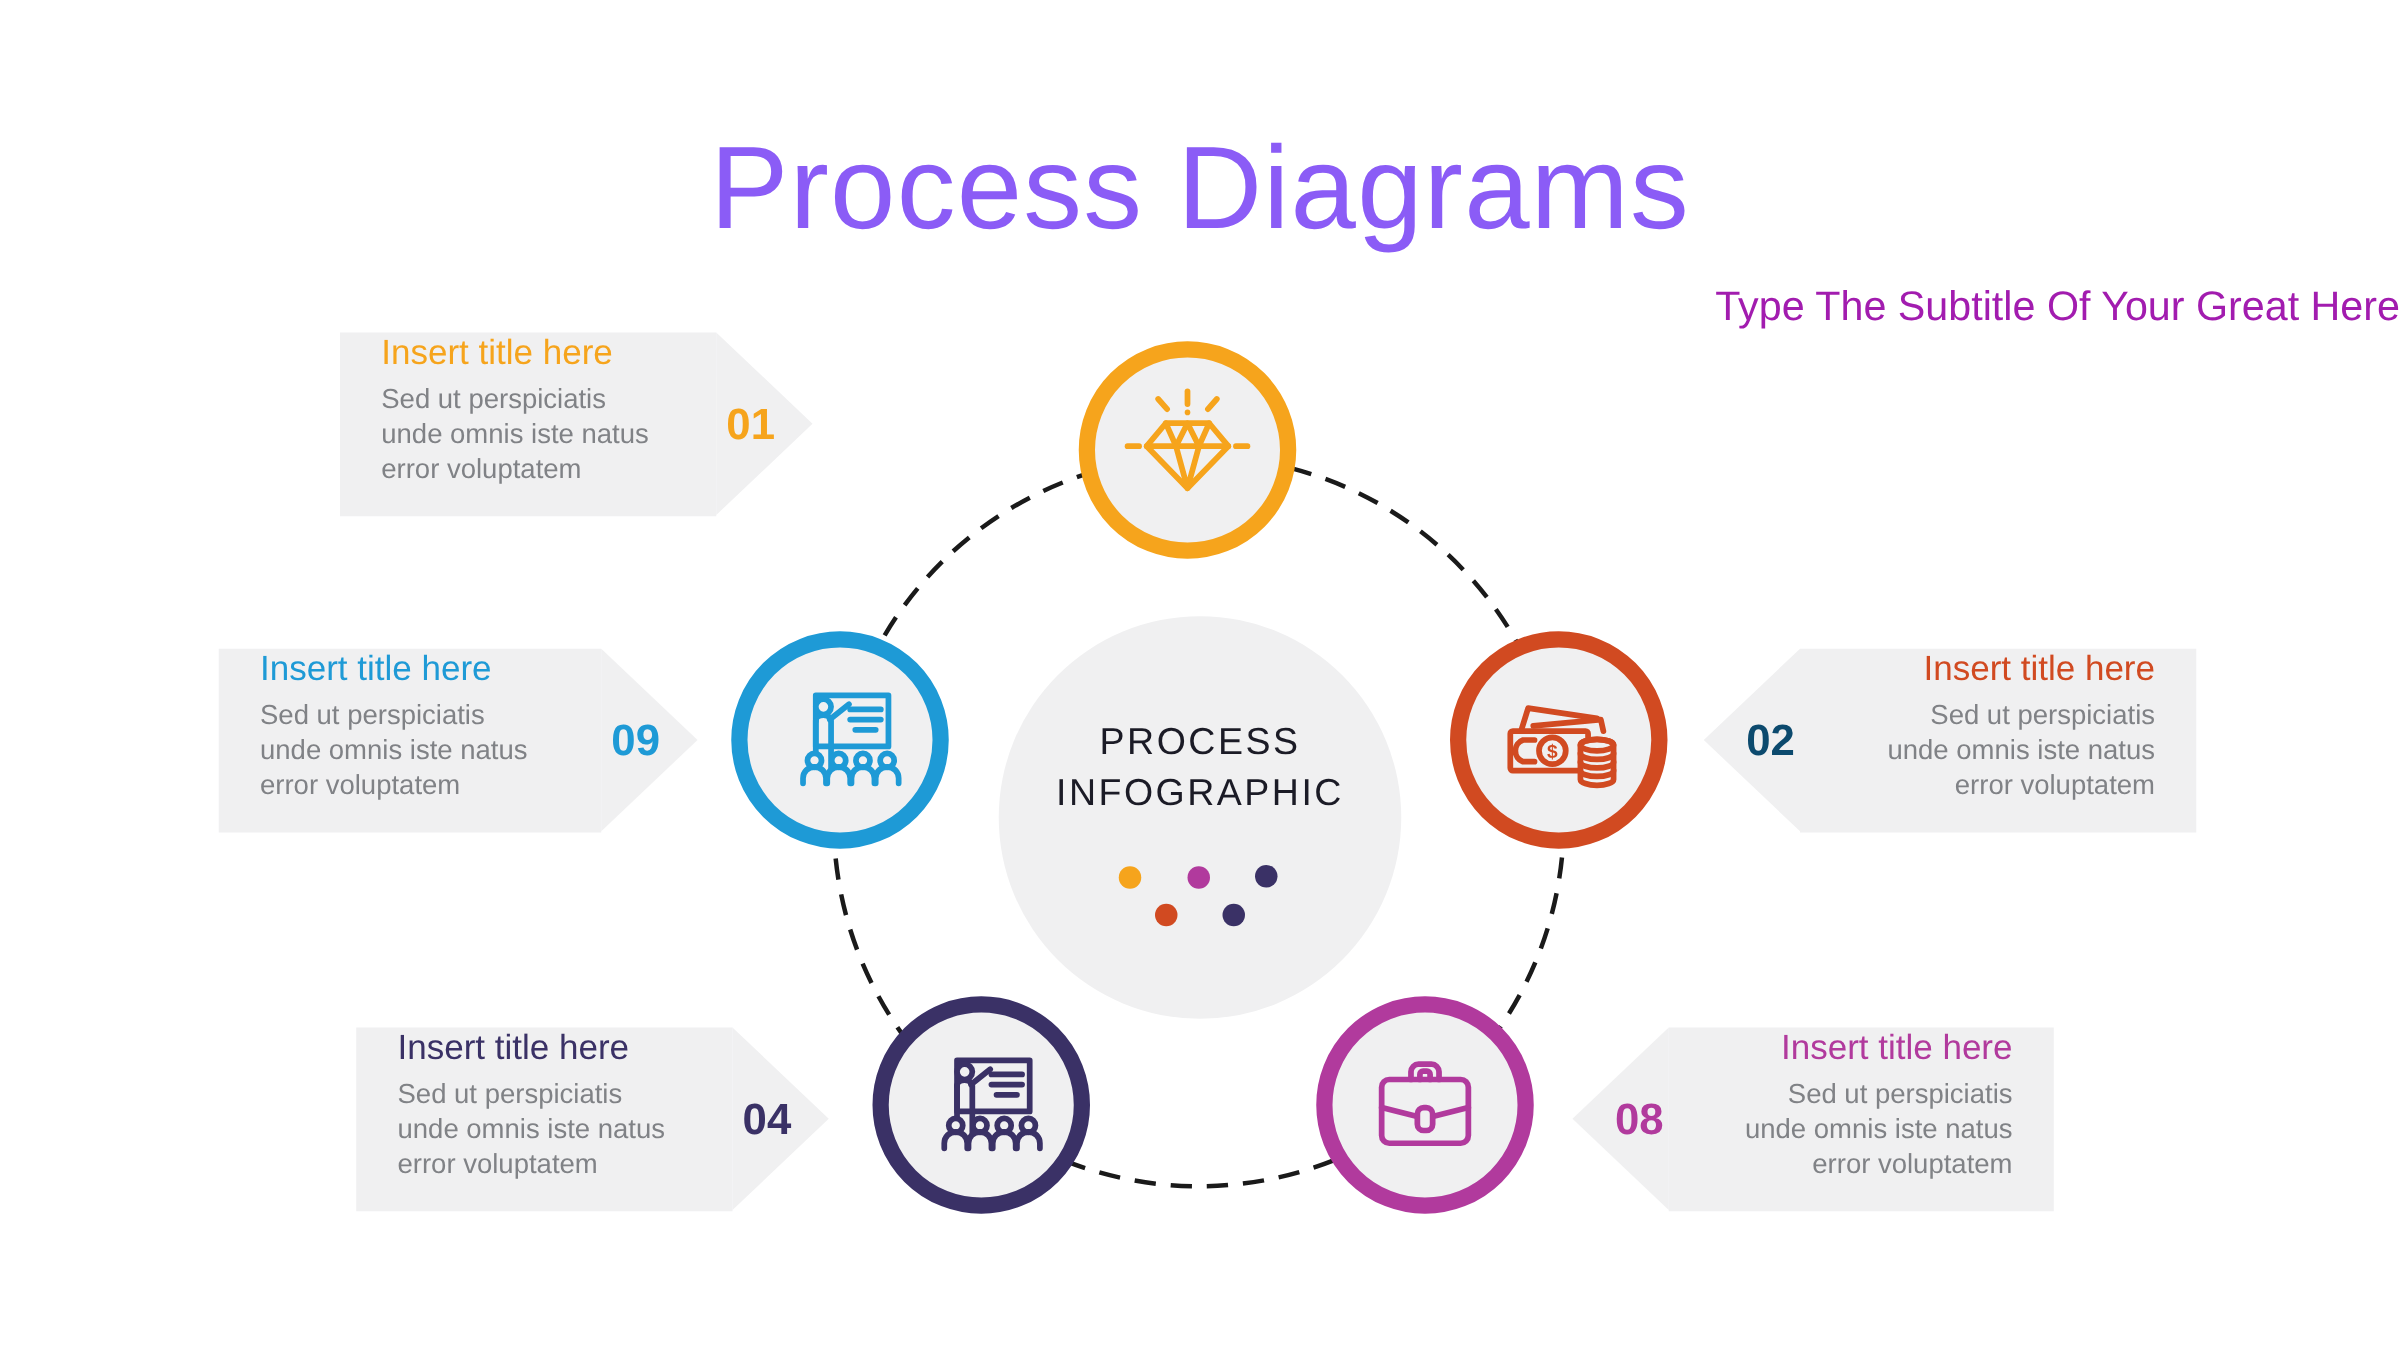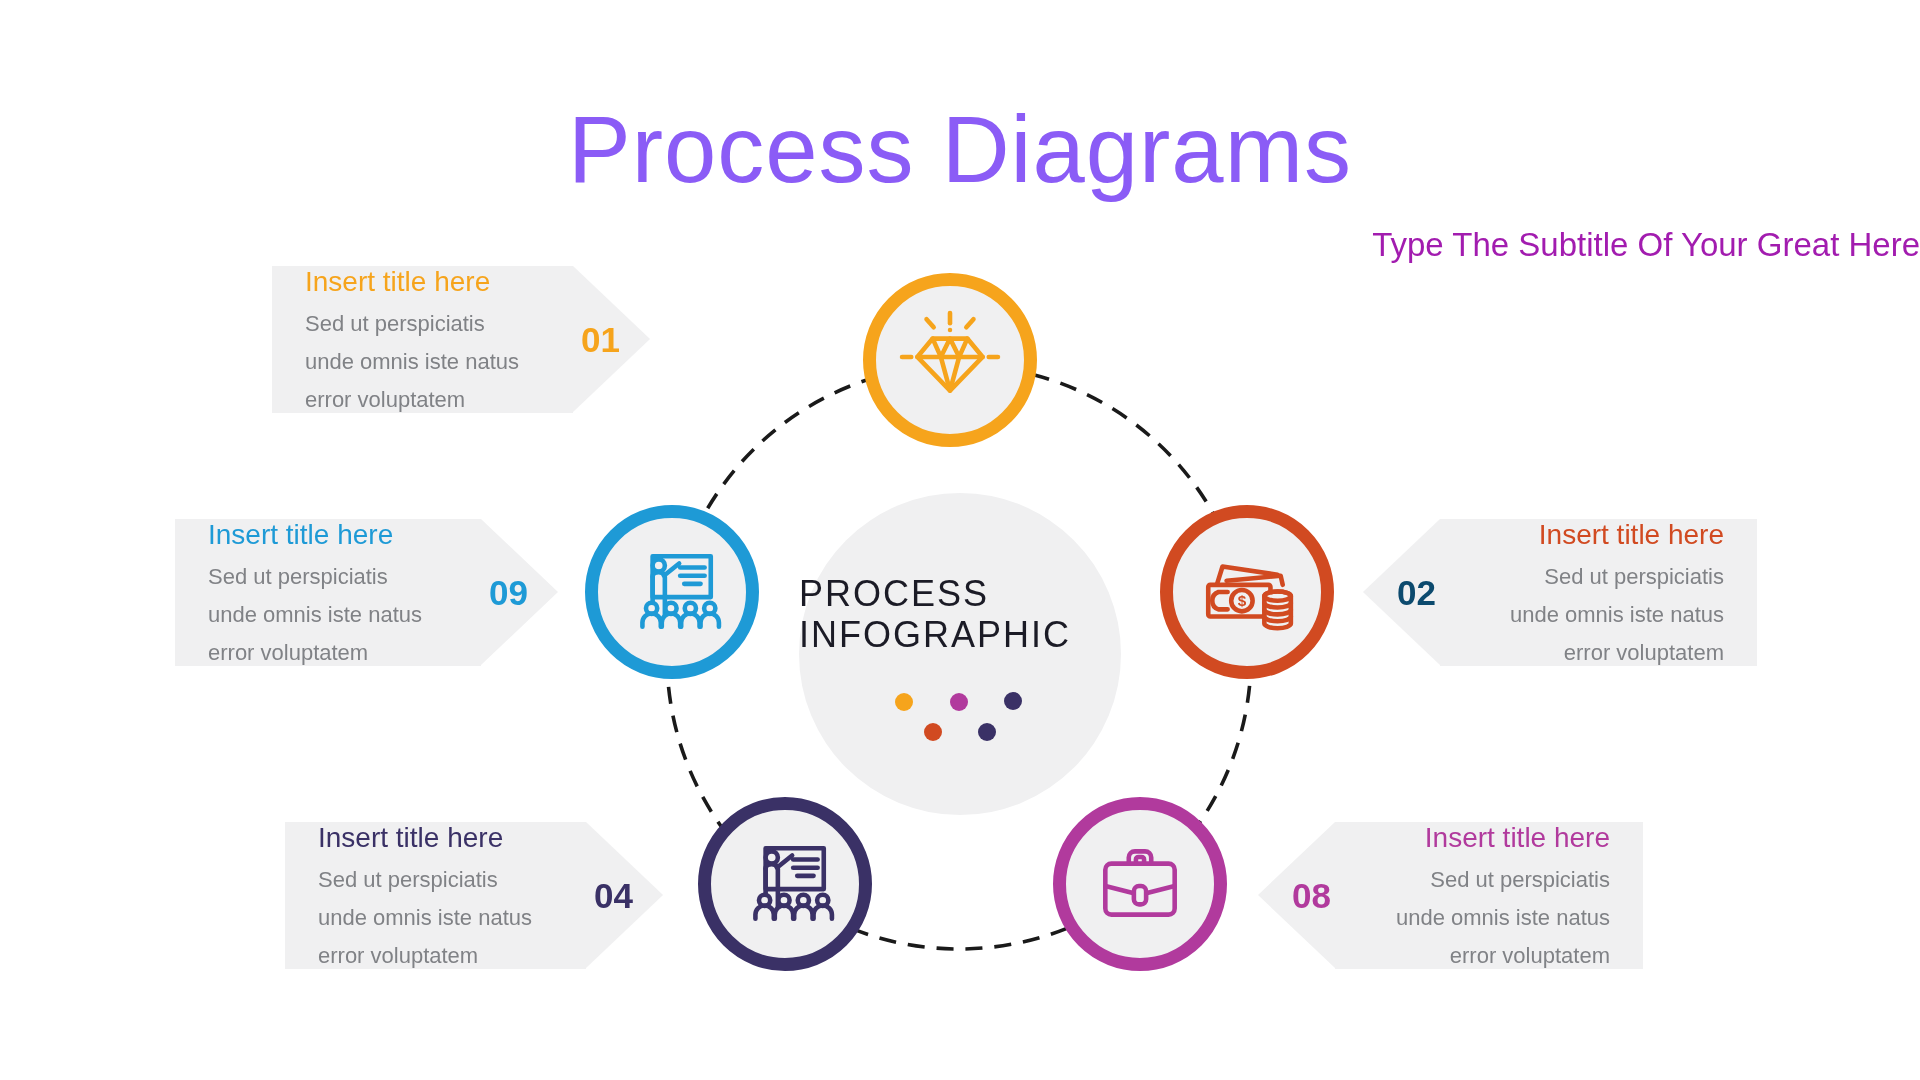--- a/index.html
+++ b/index.html
@@ -5,40 +5,40 @@
   html,body{margin:0;padding:0;}
   body{
     width:1920px;height:1080px;position:relative;background:#ffffff;
     font-family:"Liberation Sans", sans-serif;overflow:hidden;
   }
   .abs{position:absolute;}
   .page-title{left:0;right:0;top:96px;text-align:center;font-size:94px;font-weight:400;letter-spacing:1px;}
   .page-subtitle{left:0;right:0;top:226px;text-align:center;font-size:33px;font-weight:400;}
   .conn-svg{left:0;top:0;}
   .center-circle{left:799px;top:493px;width:322px;height:322px;border-radius:50%;background:#F0F0F1;}
-  .center-title{left:0;right:0;top:80px;text-align:left;font-size:36px;line-height:41px;letter-spacing:2px;font-weight:500;}
+  .center-title{left:0;right:0;top:80px;text-align:center;font-size:30px;line-height:41px;letter-spacing:2px;font-weight:500;}
   .dot{width:18px;height:18px;border-radius:50%;}
   .node{width:174px;height:174px;box-sizing:border-box;border:13px solid #999;border-radius:50%;
         background:#F0F0F1;display:flex;align-items:center;justify-content:center;}
   .icon{width:102px;height:102px;}
   .icon g{fill:none;stroke:currentColor;stroke-width:4.5;stroke-linecap:round;stroke-linejoin:round;}
   .callout{height:147px;}
   .callout .box{position:absolute;top:0;bottom:0;background:#F0F0F1;box-sizing:border-box;
                 display:flex;flex-direction:column;justify-content:flex-start;}
   .callout.cl .box{left:0;padding-left:33px;}
   .callout.cr .box{left:77px;align-items:flex-end;padding-right:33px;text-align:right;}
   .callout .arrow{position:absolute;top:0;width:0;height:0;
                   border-top:73.5px solid transparent;border-bottom:73.5px solid transparent;}
   .callout.cl .arrow{border-left:77px solid #F0F0F1;}
   .callout.cr .arrow{border-right:77px solid #F0F0F1;left:0;}
   .callout .num{position:absolute;top:50%;transform:translateY(-50%);font-size:35px;font-weight:700;}
   .callout.cl .num{right:30px;}
   .callout.cr .num{left:34px;}
   .ctitle{font-size:28px;font-weight:400;margin-bottom:7px;}
-  .cbody{font-size:22px;line-height:38px;width:234px;}
+  .cbody{font-size:22px;line-height:28px;width:234px;}
 </style>
 </head>
 <body>
 
 <div class="abs page-title" style="color: #8b5cf6;">Process Diagrams</div>
 <div class="abs page-subtitle" style="color: #a21caf; text-align: right;">Type The Subtitle Of Your Great Here</div>
 
 <svg class="abs conn-svg" width="1920" height="1080">
   <circle cx="959" cy="657" r="292" fill="none" stroke-width="3.6" stroke-dasharray="17 12" style="stroke: rgb(26, 26, 26);"></circle>
 </svg>

